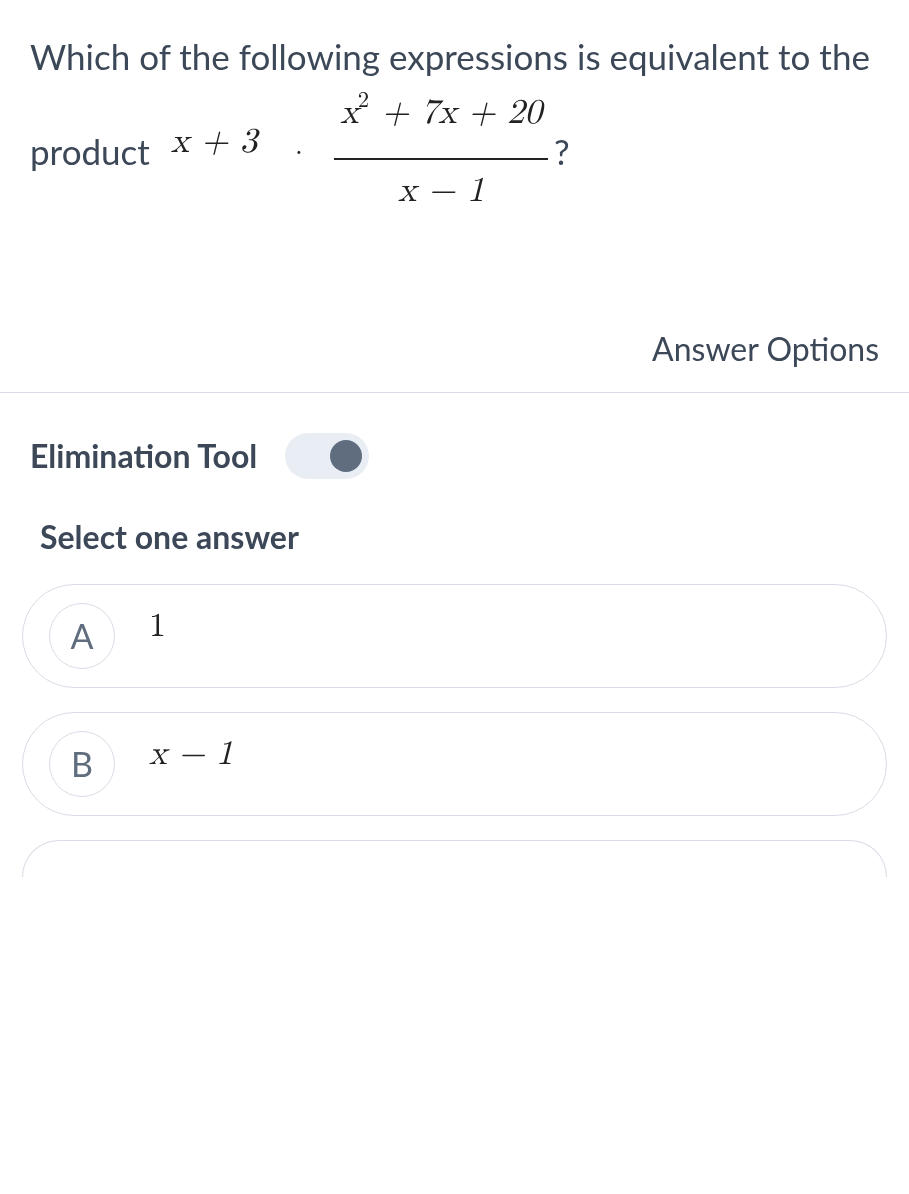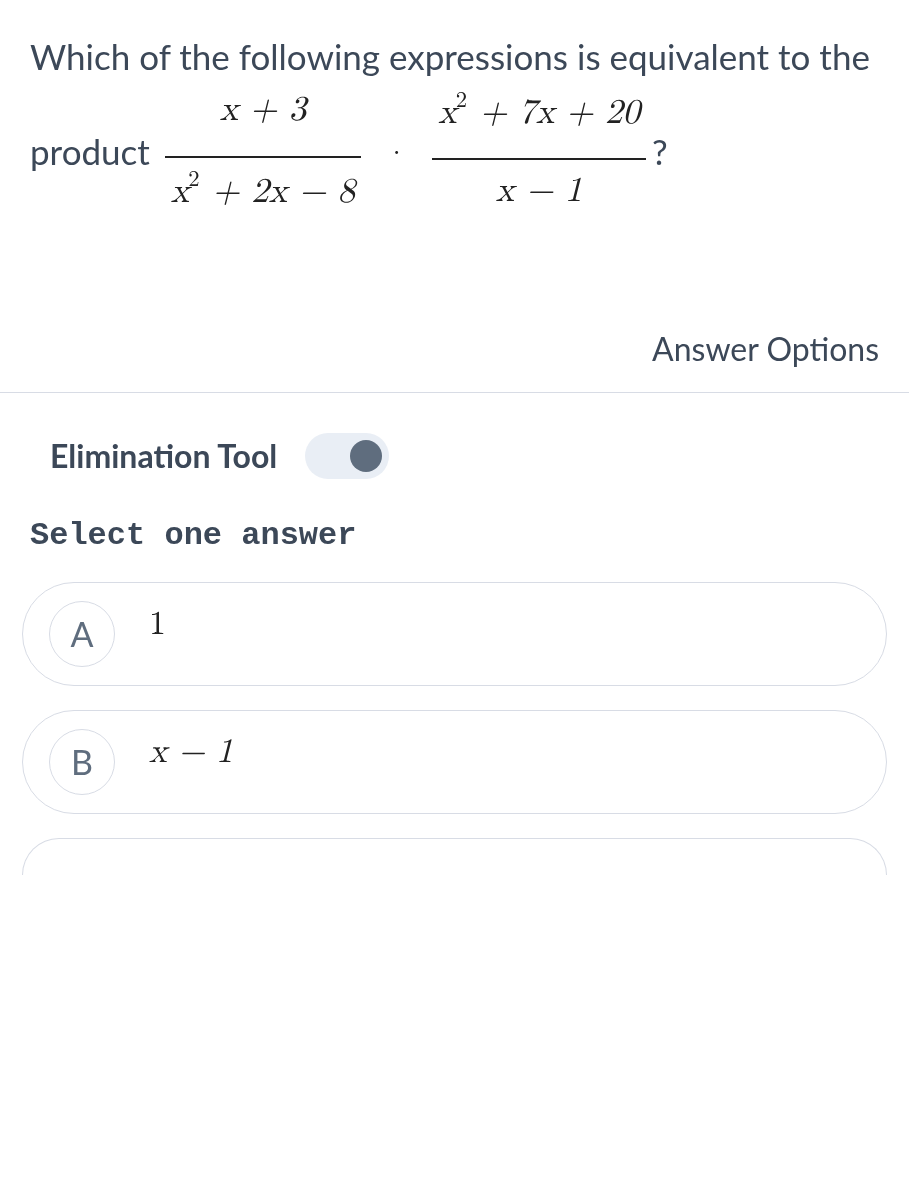--- a/index.html
+++ b/index.html
@@ -51,21 +51,20 @@
     border-bottom: 1px solid #d8dce5;
     text-align: right;
   }
 
   
   .elim-row {
     display: flex;
     align-items: center;
     gap: 28px;
     padding: 40px 30px 8px;
-    margin-left: 20px;
   }
   .elim-label {
     font-size: 32px;
     font-weight: 700;
     color: #3c4858;
   }
   .toggle {
     width: 84px;
     height: 46px;
     background: #e9eef5;
@@ -81,22 +80,21 @@
     height: 32px;
     border-radius: 50%;
     background: #5f6d7e;
   }
 
   
   .prompt {
     font-size: 32px;
     font-weight: 700;
     color: #3c4858;
-    padding: 30px 30px 28px;
-    font-family: Liberation Mono, monospace;
+    padding: 30px 40px 28px;
   }
 
   
   .options {
     padding: 0 22px 24px;
   }
   .option {
     border: 1px solid #d8dce5;
     border-radius: 80px;
     display: flex;
@@ -138,21 +136,20 @@
 </head>
 <body>
 
 <div class="container">
 
   <div class="question">
     <span class="mix">Which of the following expressions is equivalent to the product </span>
     <span class="math">
       <span class="frac">
         <span class="num"><span class="var">x + 3</span></span>
-        <span class="den"><span class="var">x</span><sup class="exp">2</sup><span class="var"> + 2x − 8</span></span>
       </span>
       <span class="dot">·</span>
       <span class="frac">
         <span class="num"><span class="var">x</span><sup class="exp">2</sup><span class="var"> + 7x + 20</span></span>
         <span class="den"><span class="var">x − 1</span></span>
       </span>
     </span><span class="mix">?</span>
   </div>
 
   <div class="section-heading">Answer Options</div>

